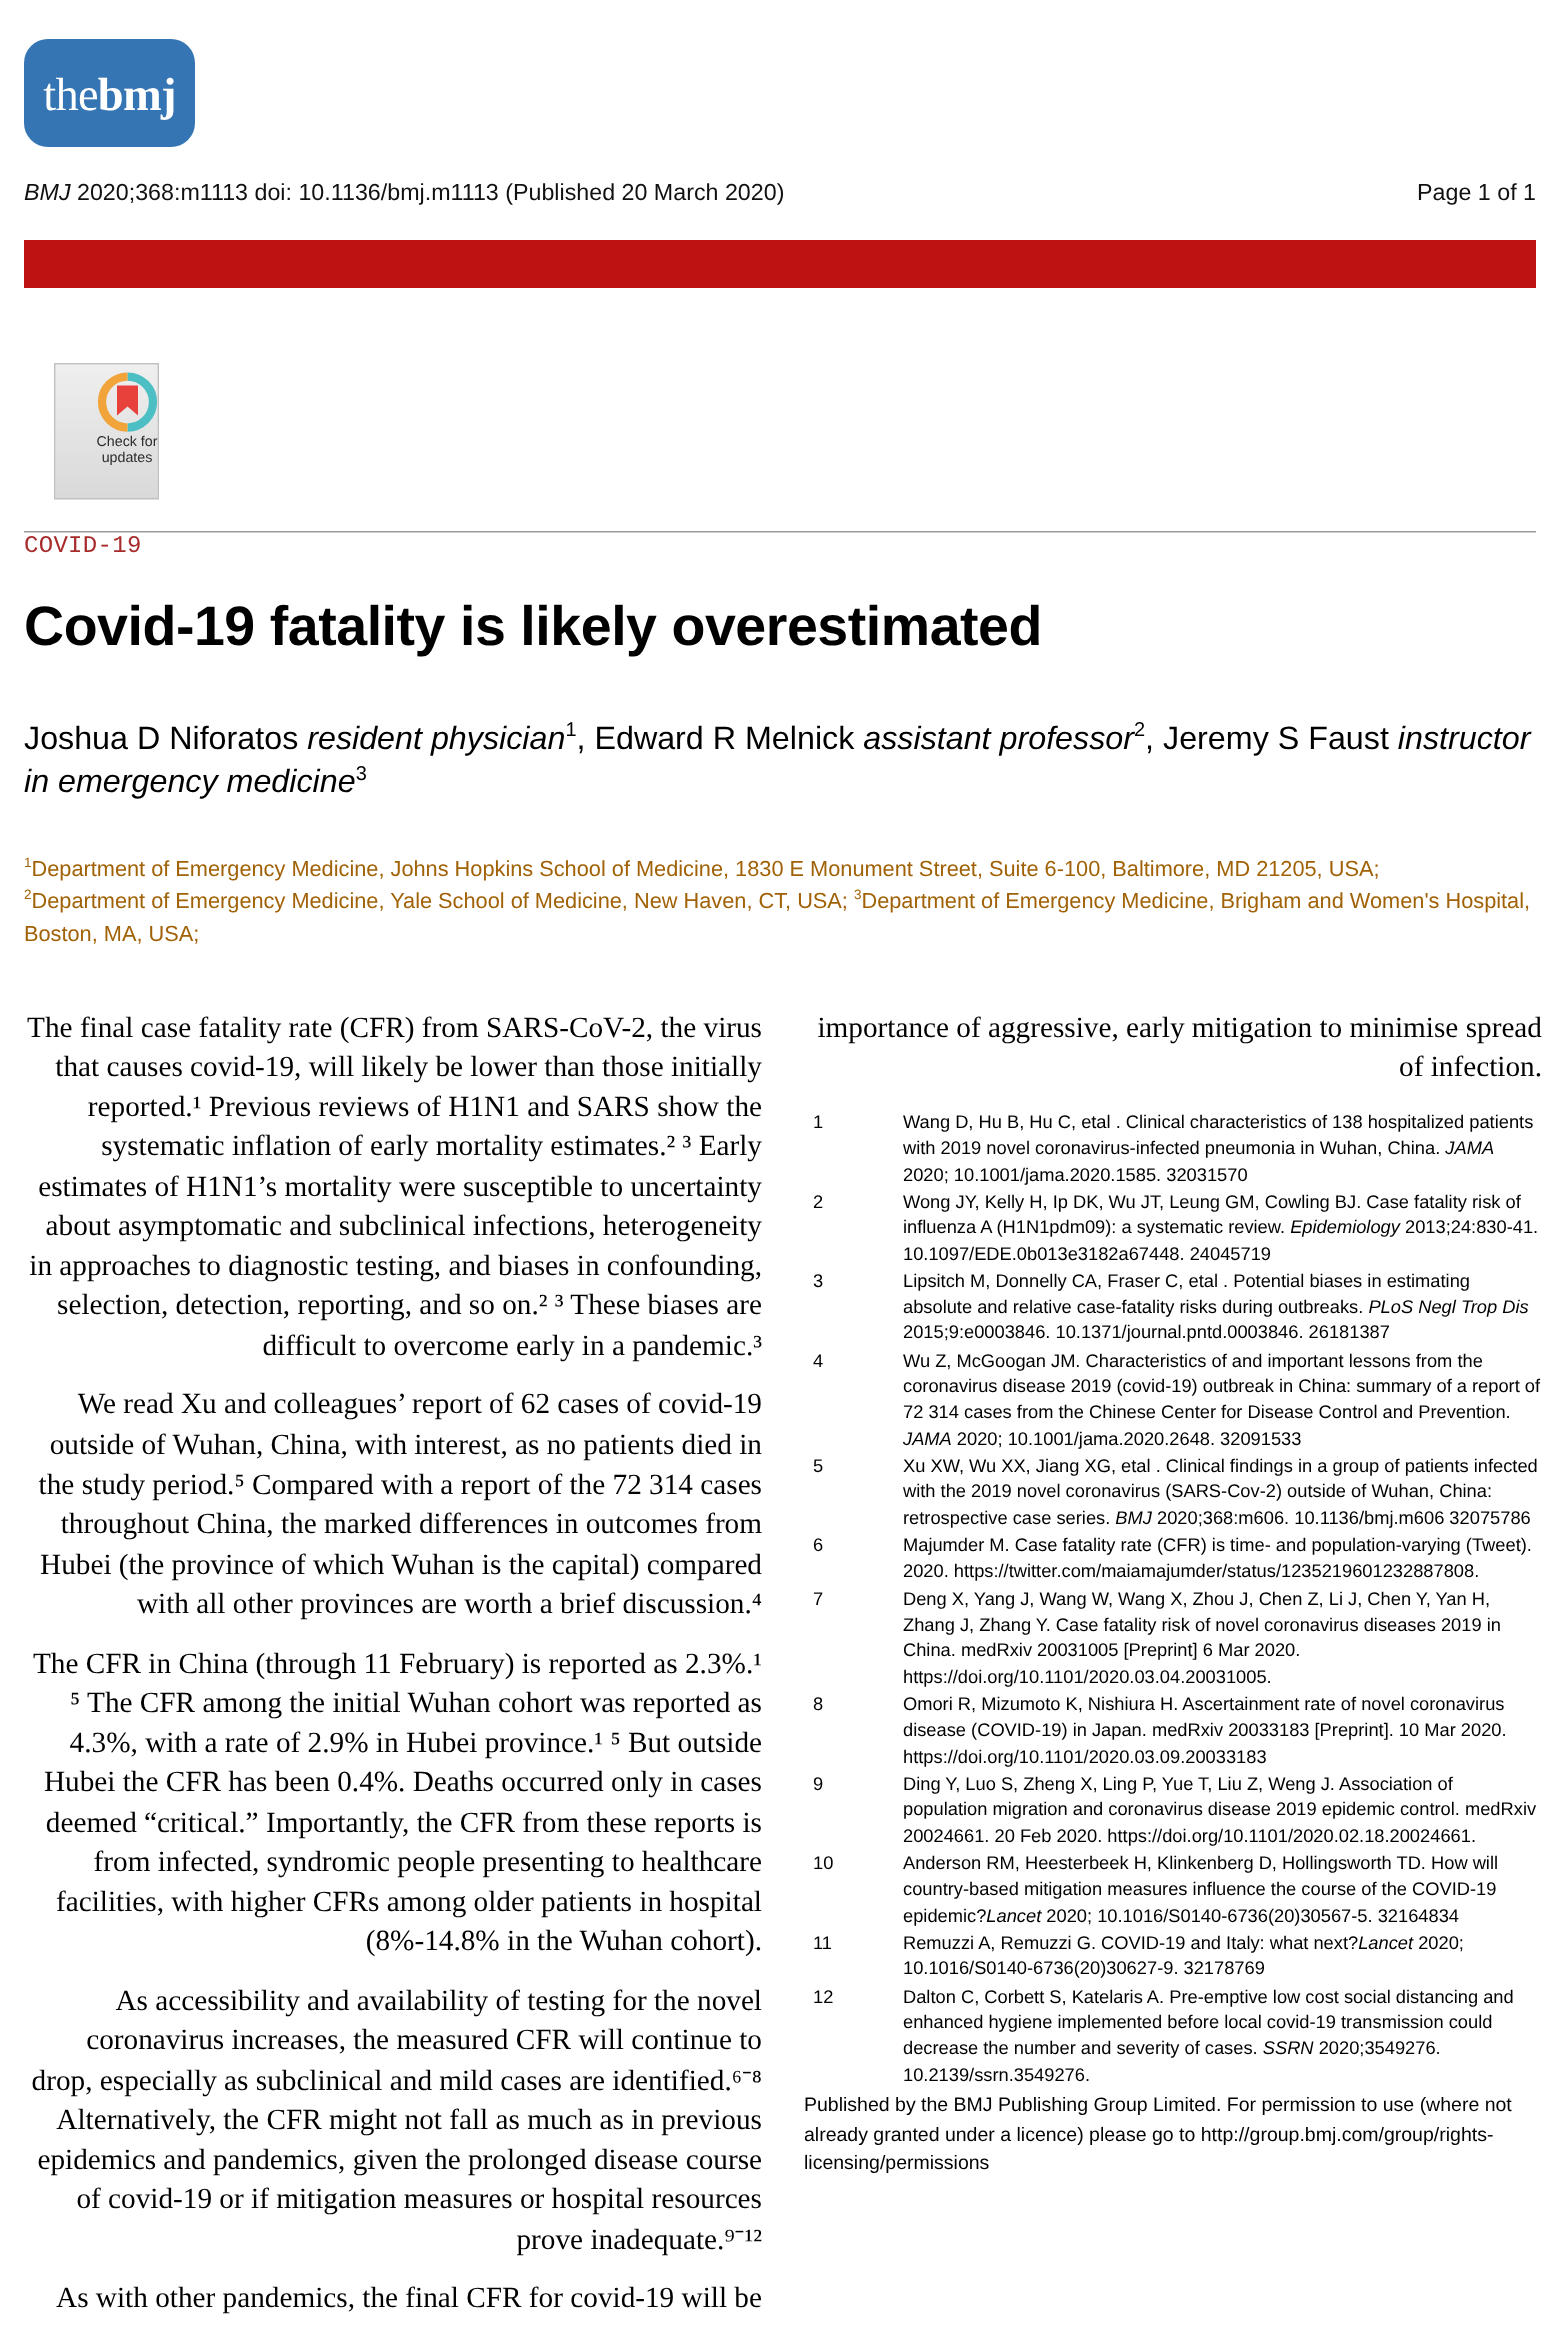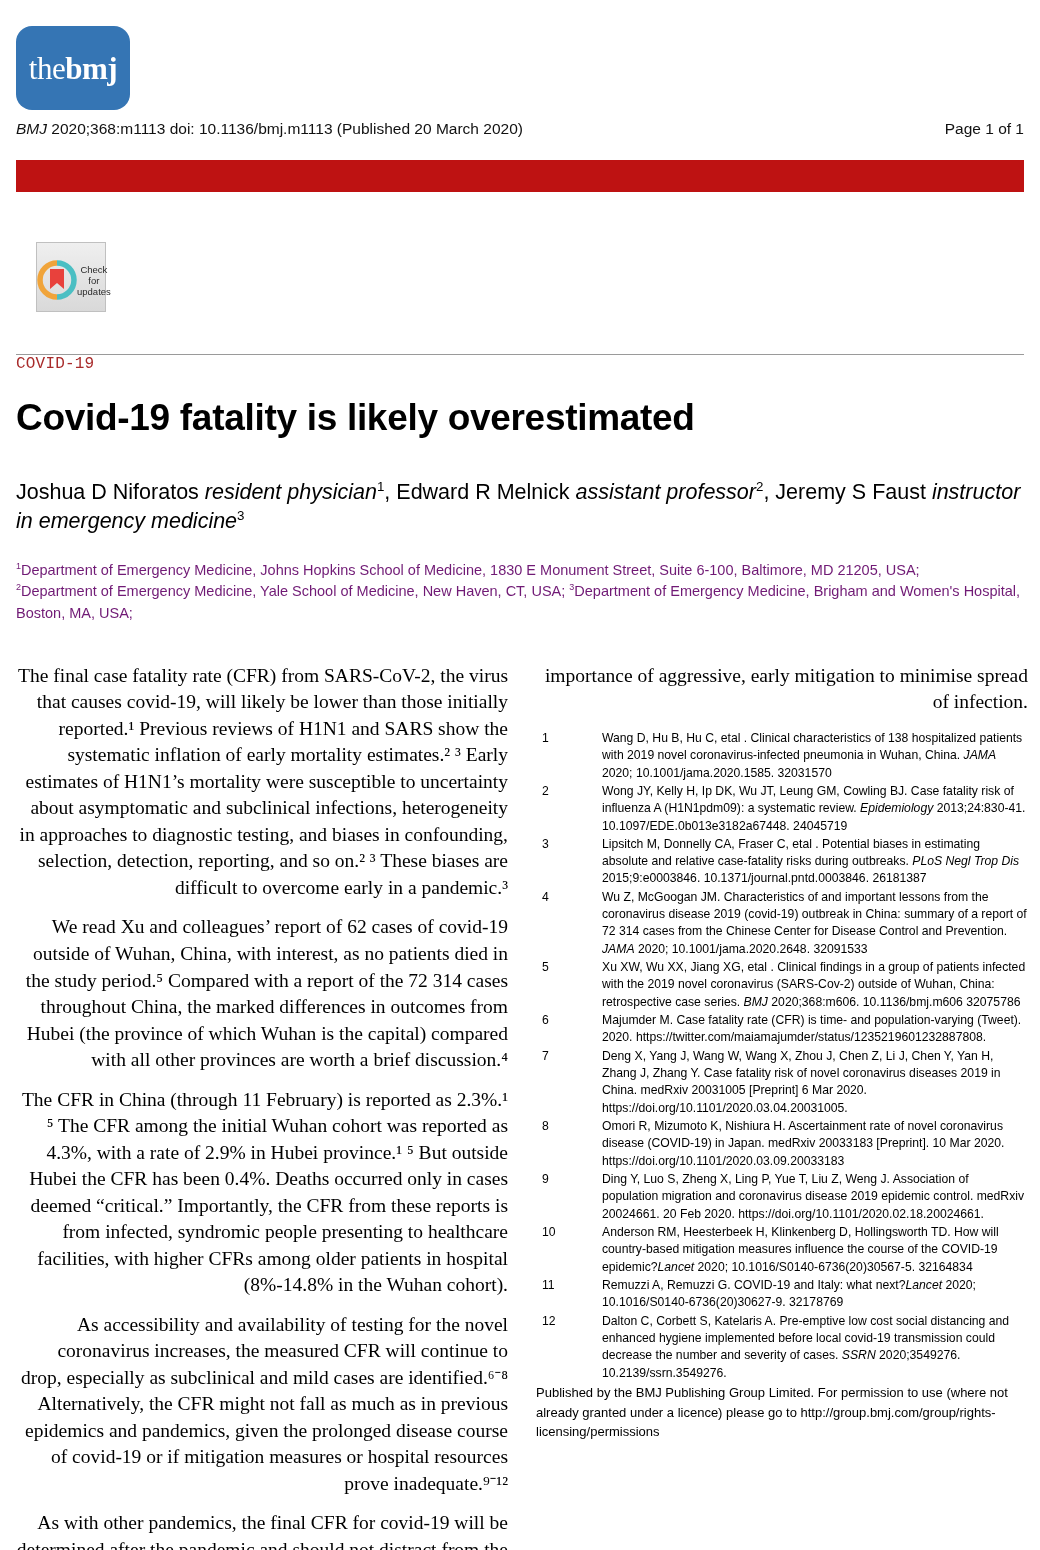--- a/index.html
+++ b/index.html
@@ -27,21 +27,21 @@
   
   .masthead {
     position: relative;
     height: 120px;
   }
   .bmj-logo {
     position: absolute;
     left: 0px;
     top: 26px;
     width: 114px;
-    height: 84px;
+    height: 72px;
     background: #3575B4;
     border-radius: 16px;
     display: flex;
     align-items: center;
     justify-content: center;
   }
   .bmj-logo-text {
     font-family: "Liberation Serif", serif;
     font-size: 31px;
     color: #ffffff;
@@ -96,26 +96,26 @@
     font-size: 54px;
     letter-spacing: 0.5px;
     color: #BE1212;
     line-height: 1;
   }
   .crossmark {
     position: absolute;
     left: 20px;
     top: 50px;
     width: 70px;
-    height: 70px;
+    height: 91px;
     background: linear-gradient(180deg,#efefef 0%, #d9d9d9 100%);
     border: 1px solid #c0c0c0;
     display: flex;
-    flex-direction: row;
-    align-items: center;
+    flex-direction: column;
+    align-items: flex-end;
     justify-content: flex-start;
     padding-top: 5px;
     box-sizing: border-box;
   }
   .crossmark-mark {
     position: relative;
     width: 40px;
     height: 40px;
   }
   .crossmark-label {
@@ -160,22 +160,22 @@
     color: #000;
   }
   .authors em { font-style: italic; }
   sup { font-size: 0.62em; vertical-align: super; line-height: 0; }
 
   
   .affiliations {
     font-family: "Liberation Sans", sans-serif;
     font-size: 14.5px;
     line-height: 1.5;
-    margin-top: 24px;
-    color: #701a75;
+    margin-top: 34px;
+    color: #a16207;
   }
   .affil-line { margin: 0; }
 
   
   .columns {
     display: flex;
     margin-top: 38px;
     gap: 28px;
   }
   .col-left {

